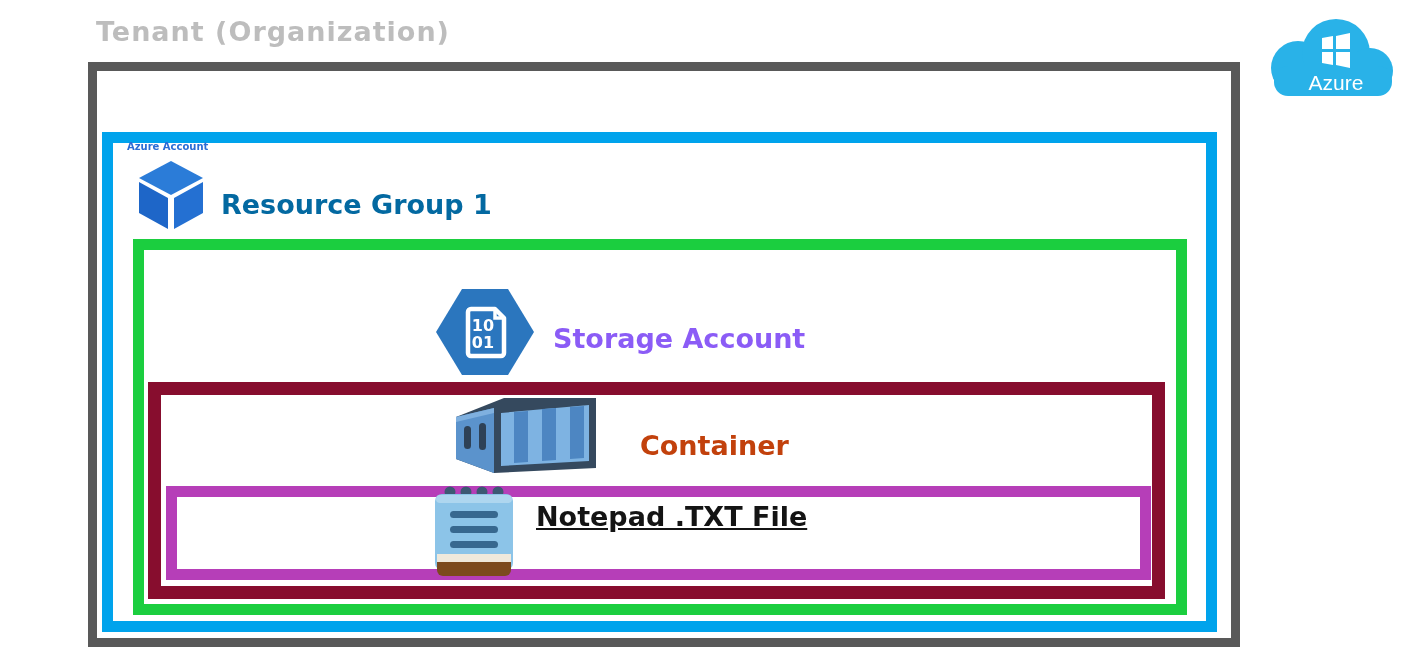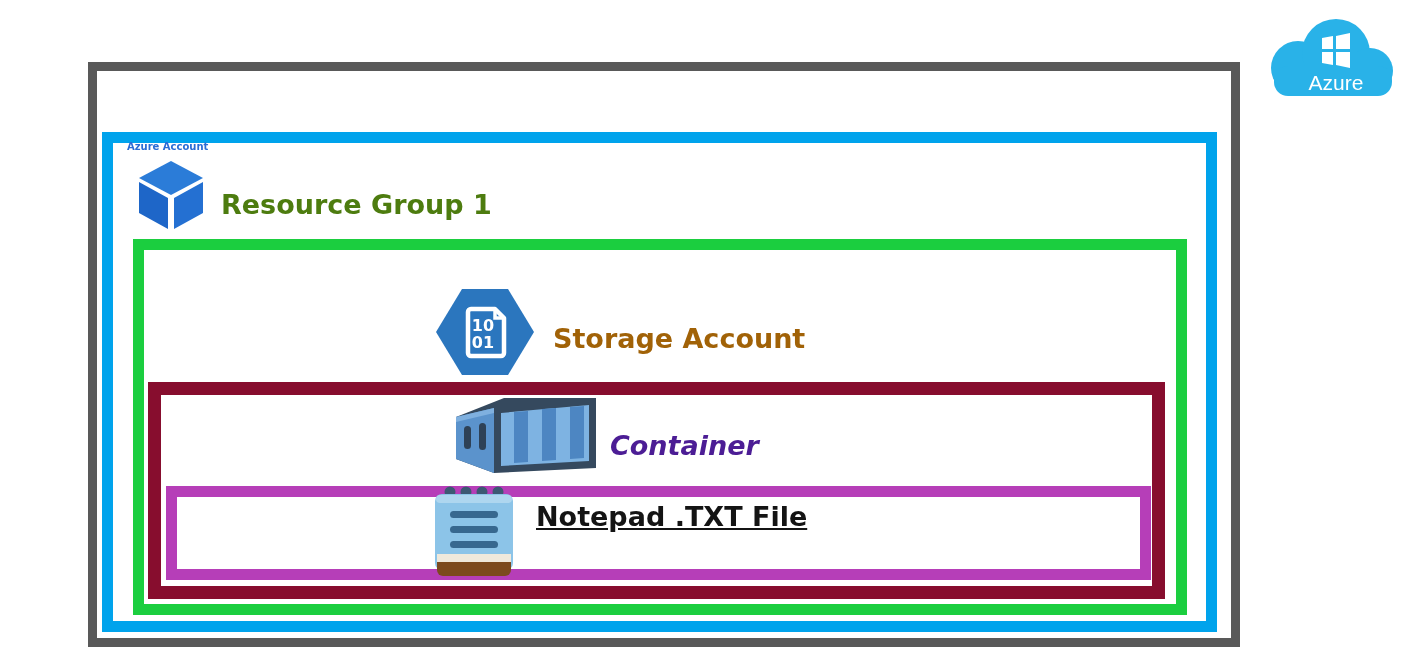--- a/index.html
+++ b/index.html
@@ -8,38 +8,39 @@
   .box{position:absolute;box-sizing:border-box;background:transparent;}
   .tenant-box{left:88px;top:62px;width:1152px;height:585px;border:9px solid #595959;}
   .subscription-box{left:102px;top:132px;width:1115px;height:500px;border:11px solid #00A3EC;}
   .rg-box{left:133px;top:239px;width:1054px;height:376px;border:11px solid #1BCE3F;}
   .storage-box{left:148px;top:382px;width:1017px;height:217px;border:13px solid #870D2E;}
   .container-box{left:166px;top:486px;width:985px;height:94px;border:11px solid #B63EB8;}
   .lbl{position:absolute;font-weight:bold;white-space:nowrap;line-height:1.15;}
   .tenant-lbl{left:96px;top:16px;font-size:27px;color:#BDBDBD;letter-spacing:1px;}
   .subscription-lbl{left:107px;top:81px;font-size:33px;color:#2657EE;}
   .rg-badge{left:127px;top:141px;font-size:10px;color:#2A6CD5;}
-  .rg-lbl{left:221px;top:189px;font-size:27px;color:#4d7c0f;}
-  .storage-lbl{left:553px;top:323px;font-size:27px;color:#a16207;}
-  .container-lbl{left:610px;top:430px;font-size:27px;color:#4c1d95;font-style:italic;}
+  .rg-lbl{left:221px;top:189px;font-size:27px;color:#0369a1;}
+  .storage-lbl{left:553px;top:323px;font-size:27px;color:#8b5cf6;}
+  .container-lbl{left:640px;top:430px;font-size:27px;color:#c2410c;}
   .file-lbl{left:536px;top:501px;font-size:27px;color:#141414;text-decoration:underline;}
   .icon{position:absolute;}
   .cube-icon{left:136px;top:159px;}
   .storage-icon{left:435px;top:288px;}
   .container-icon{left:448px;top:395px;}
   .notepad-icon{left:430px;top:484px;z-index:5;}
   .cloud-icon{left:1254px;top:6px;}
   .svgtxt{font-family:"DejaVu Sans",sans-serif;font-weight:bold;}
   .cloudtxt{font-family:"Liberation Sans",sans-serif;font-weight:normal;}
 </style>
 </head>
 <body>
 
 <div class="stage">
 
+  <div class="lbl tenant-lbl">Tenant (Organization)</div>
   <div class="box tenant-box"></div>
 
   <div class="box subscription-box"></div>
 
   <div class="lbl rg-badge">Azure Account</div>
 
   <svg class="icon cube-icon" width="70" height="72" viewBox="0 0 70 72">
     <polygon points="35,2 67,19 35,36 3,19" fill="#2B7CD8"></polygon>
     <polygon points="3,23 32,39 32,70 3,54" fill="#1E66C8"></polygon>
     <polygon points="67,23 38,39 38,70 67,54" fill="#2470D2"></polygon>

